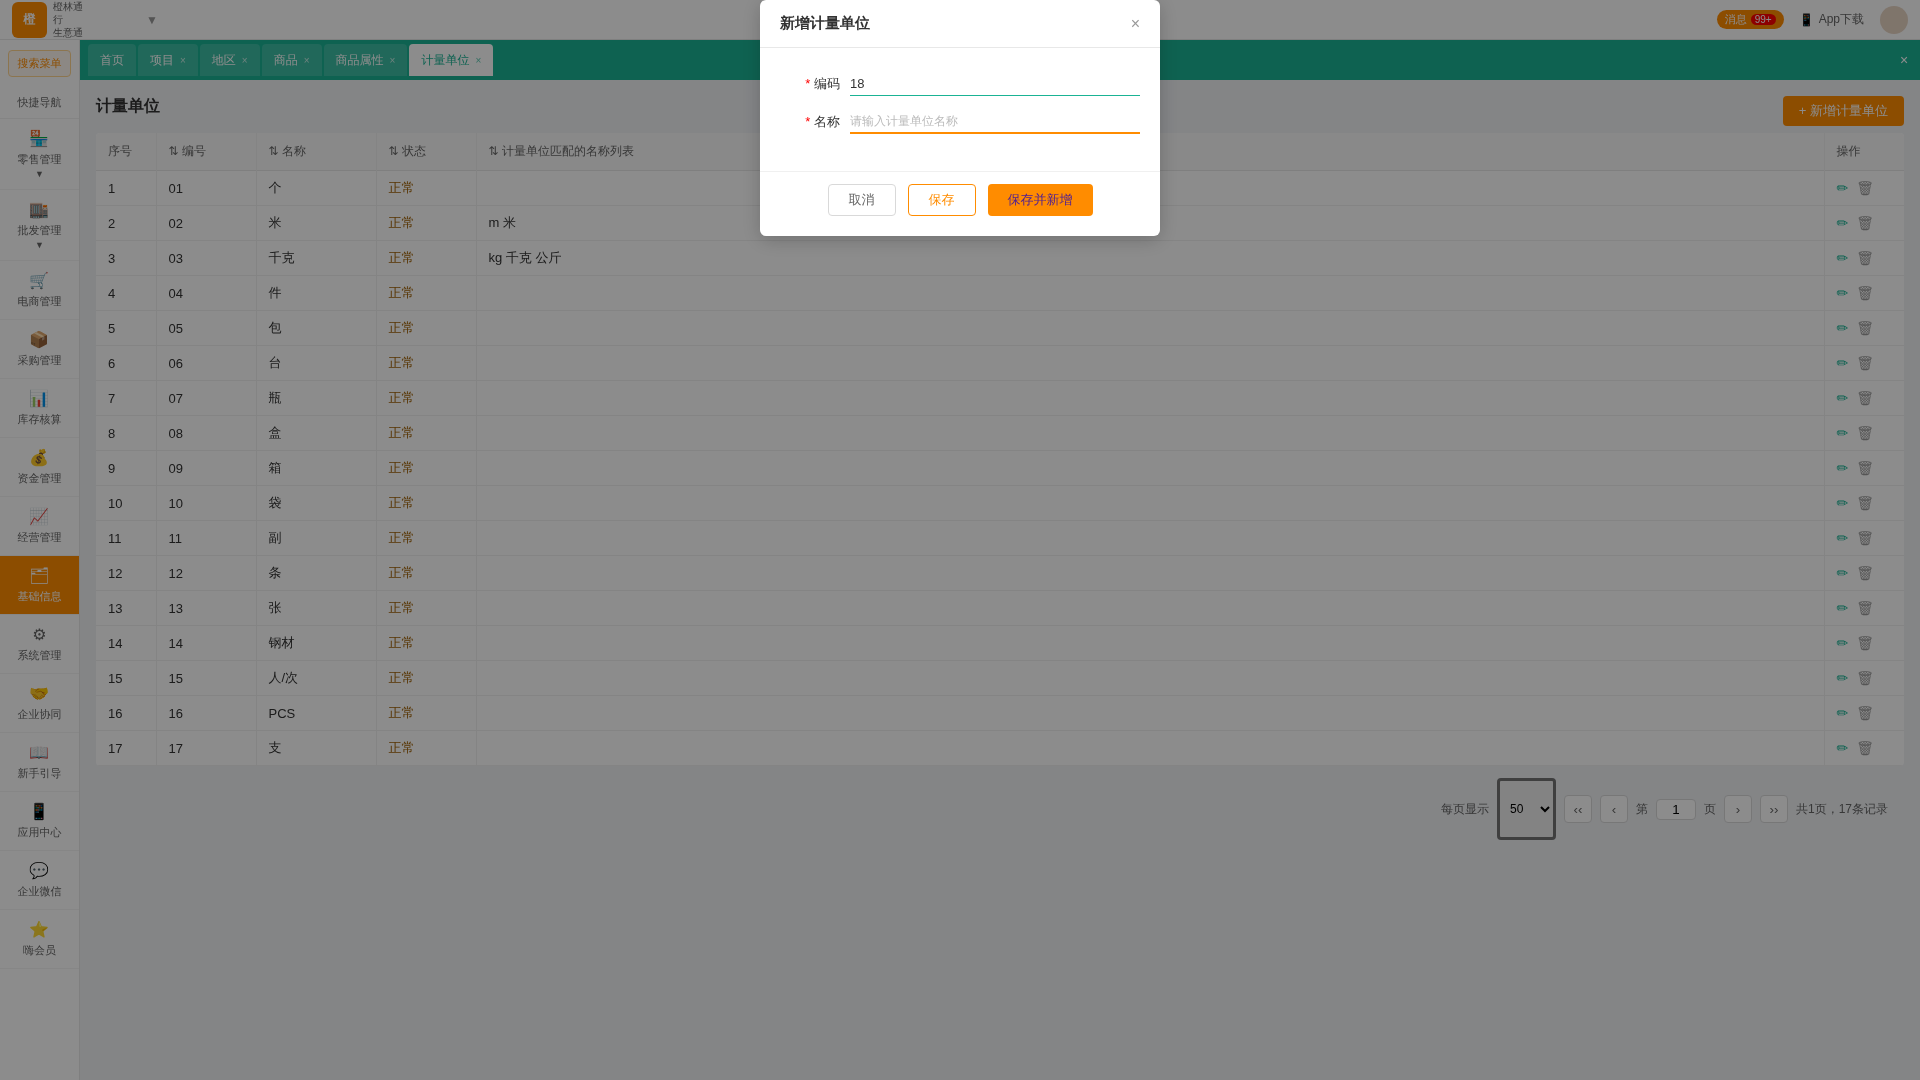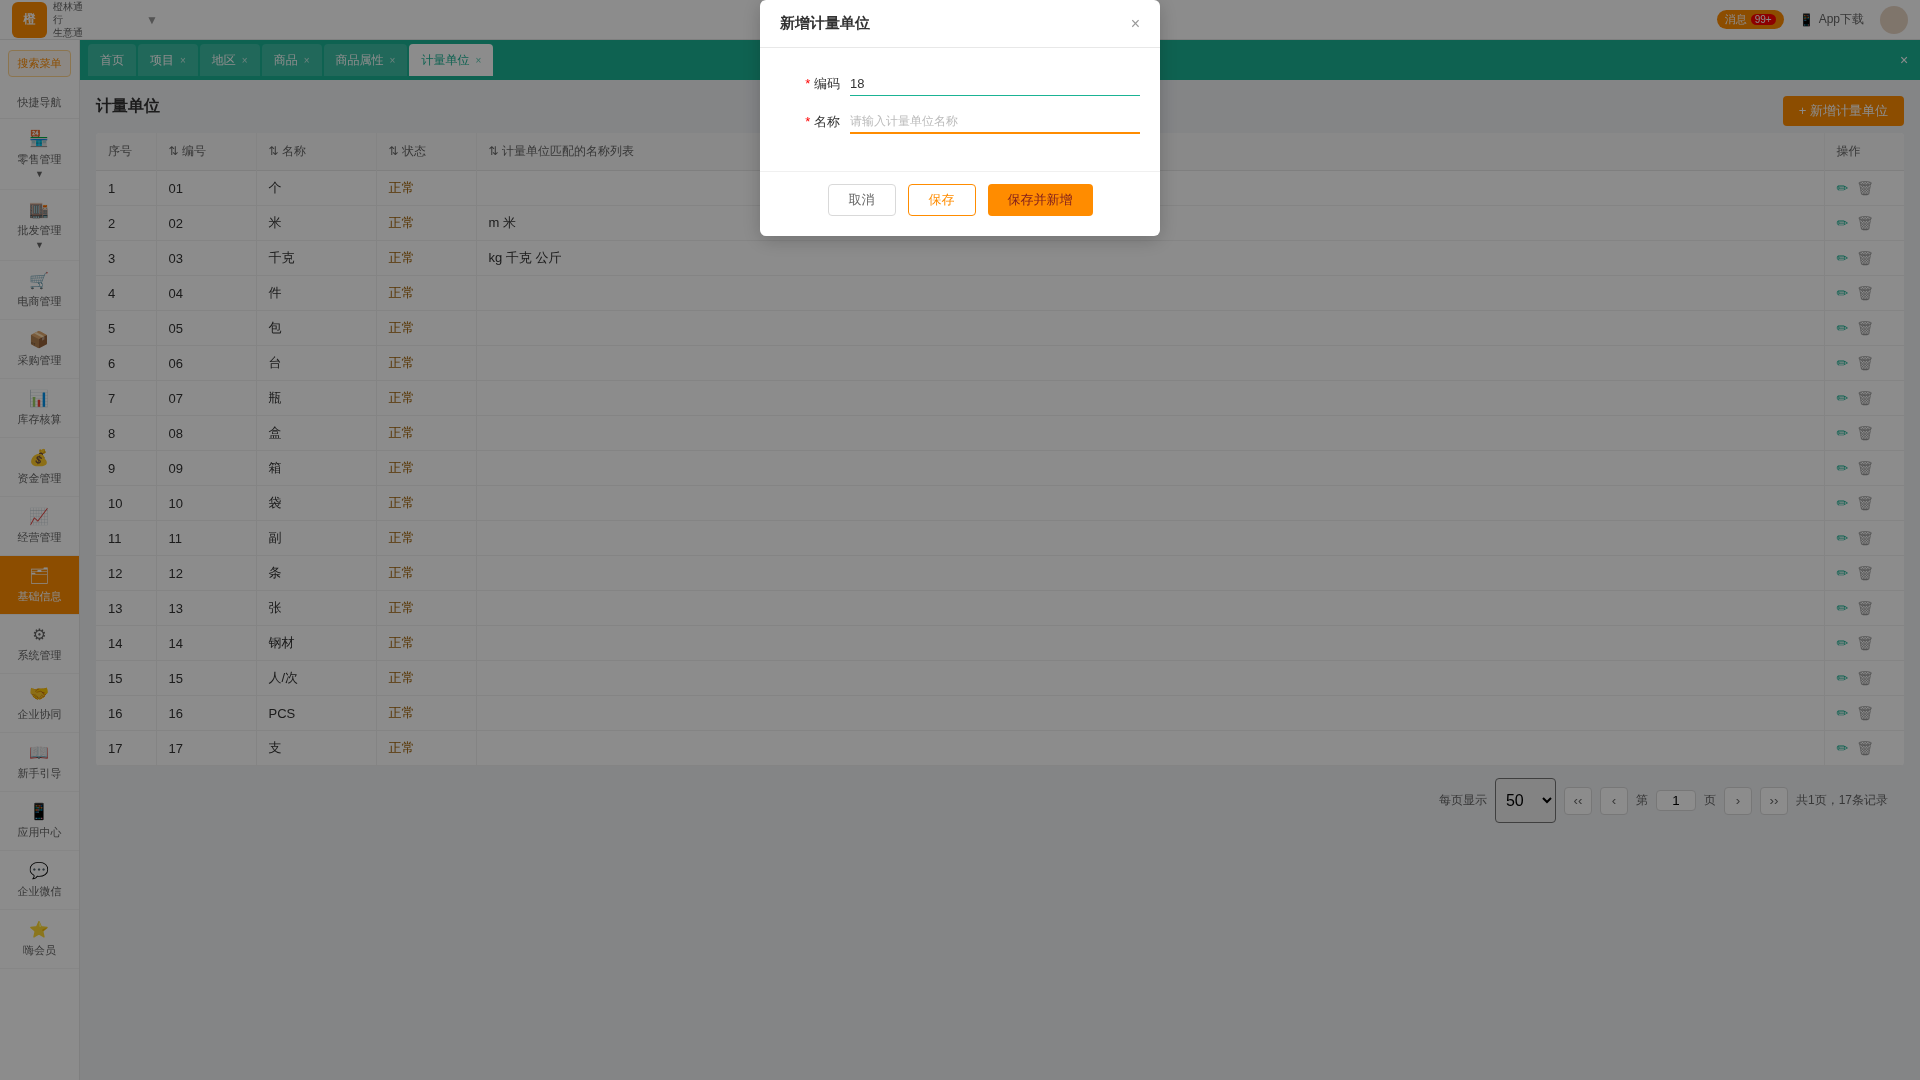--- a/index.html
+++ b/index.html
@@ -49,40 +49,40 @@
     tbody tr { border-bottom: 1px solid #f0f0f0; }
     td { padding: 8px 12px; font-size: 13px; color: #333; border-right: 1px solid #f0f0f0; }
     td:last-child { border-right: none; }
     .status-normal { color: #a16207; }
     .action-btns { display: flex; gap: 8px; }
     .edit-icon { color: #1ab394; cursor: pointer; font-size: 14px; }
     .delete-icon { color: #999; cursor: pointer; font-size: 14px; }
 
     
     .pagination { display: flex; align-items: center; justify-content: flex-end; padding: 12px 16px; gap: 8px; font-size: 12px; color: #666; }
-    .page-size-select { border: 1px solid #737373; border-radius: 4px; padding: 12px 6px; font-size: 16px; }
+    .page-size-select { border: 3px solid #737373; border-radius: 4px; padding: 20px 6px; font-size: 12px; }
     .page-btn { border: 1px solid #d9d9d9; background: #fff; width: 28px; height: 28px; display: flex; align-items: center; justify-content: center; cursor: pointer; border-radius: 4px; color: #666; }
     .page-input { border: 1px solid #d9d9d9; width: 40px; text-align: center; border-radius: 4px; padding: 2px; }
 
     
     .overlay { position: fixed; top: 0; left: 0; width: 1920px; height: 1080px; background: rgba(0,0,0,0.45); z-index: 100; display: flex; align-items: flex-start; justify-content: center; }
     .modal { background: #fff; border-radius: 6px; width: 400px; box-shadow: 0 4px 20px rgba(0,0,0,0.2); }
     .modal-header { padding: 14px 20px; border-bottom: 1px solid #e8e8e8; display: flex; align-items: center; justify-content: space-between; }
     .modal-title { font-size: 15px; font-weight: bold; color: #333; }
     .modal-close { cursor: pointer; color: #999; font-size: 16px; }
     .modal-body { padding: 24px 20px; }
     .form-row { display: flex; align-items: center; margin-bottom: 13px; }
     .form-label { width: 60px; text-align: right; font-size: 13px; color: #333; margin-right: 10px; }
     .form-input { flex: 1; border: none; border-bottom: 1px solid #1ab394; outline: none; padding: 4px 0; font-size: 13px; color: #333; }
     .form-input::placeholder { color: #bbb; font-size: 12px; }
     .form-input.name-input { border-bottom: 2px solid #ff8c00; }
     .modal-footer { padding: 12px 20px 20px; display: flex; justify-content: center; gap: 12px; border-top: 1px solid #f0f0f0; }
     .btn-cancel { border: 1px solid #d9d9d9; background: #fff; color: #666; border-radius: 4px; padding: 6px 20px; cursor: pointer; font-size: 13px; }
     .btn-save { border: 1px solid #ff8c00; background: #fff; color: #ff8c00; border-radius: 4px; padding: 6px 20px; cursor: pointer; font-size: 13px; }
-    .btn-save-new { border: none; background: #ff8c00; color: #7f1d1d; border-radius: 4px; padding: 6px 20px; cursor: pointer; font-size: 13px; }
+    .btn-save-new { border: none; background: #ff8c00; color: #4c1d95; border-radius: 4px; padding: 6px 20px; cursor: pointer; font-size: 13px; }
 
     
     .col-seq { width: 60px; }
     .col-code { width: 100px; }
     .col-name { width: 120px; }
     .col-status { width: 100px; }
     .col-action { width: 80px; }
   </style>
 </head>
 <body>

